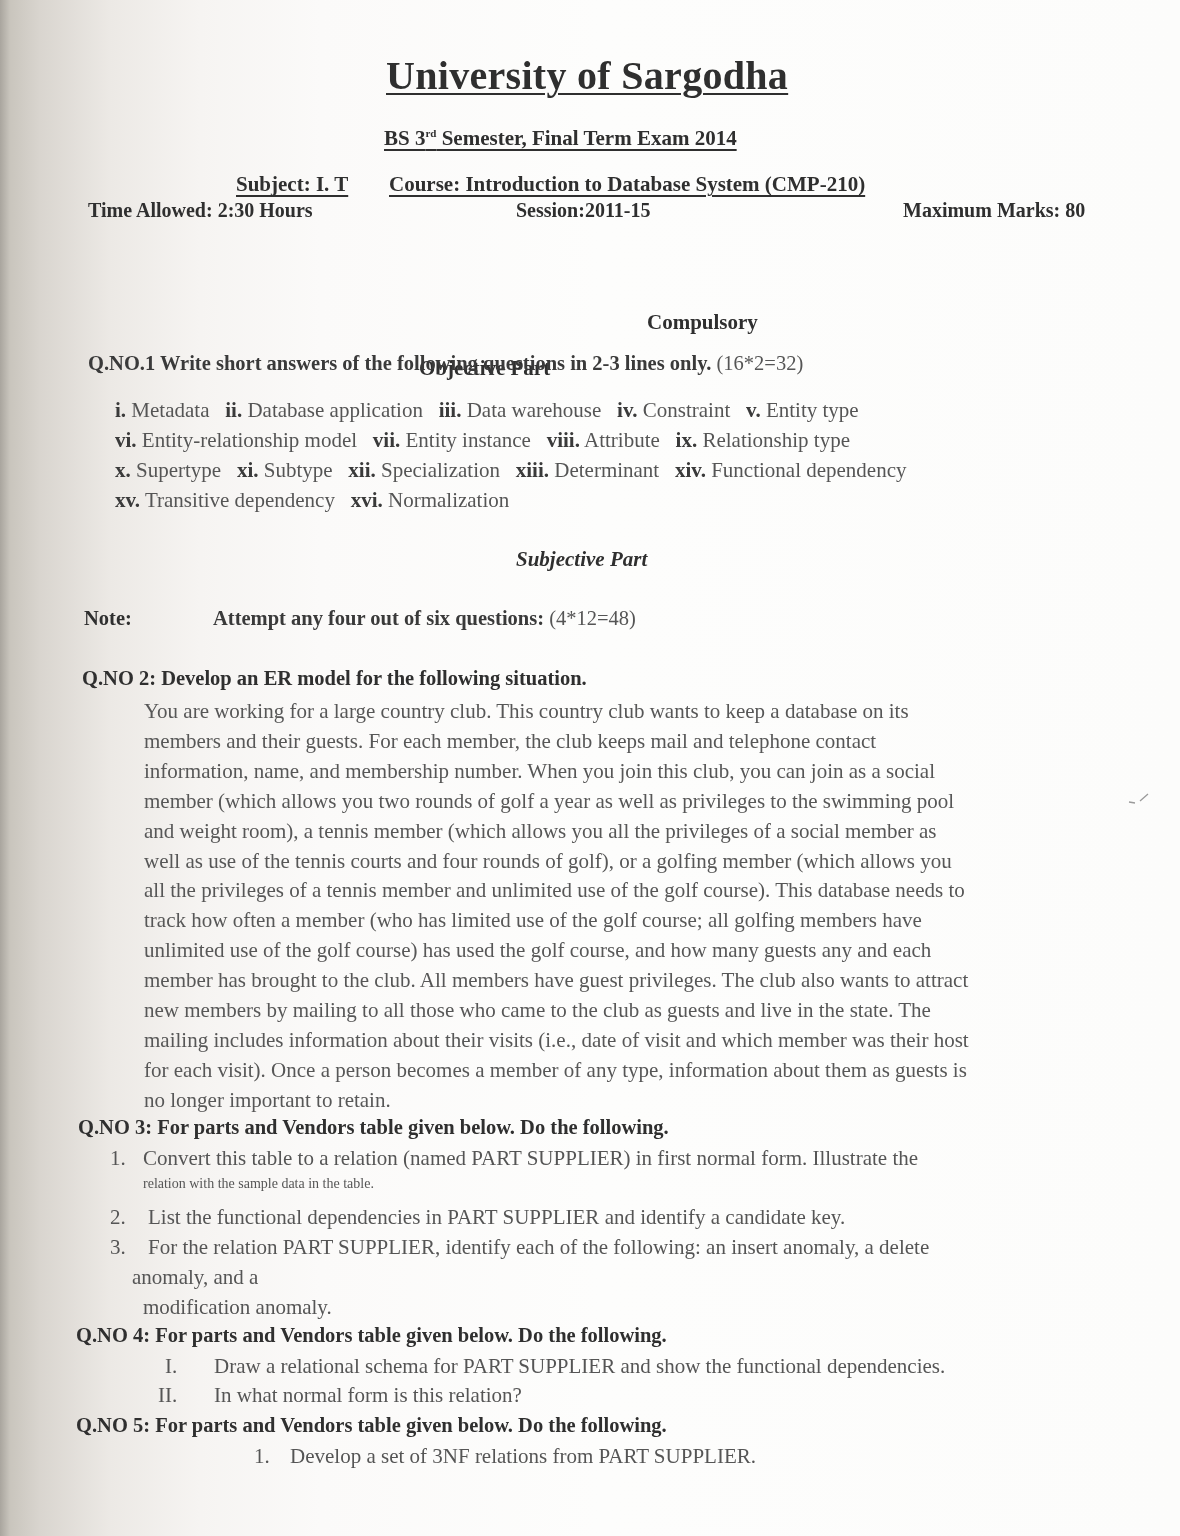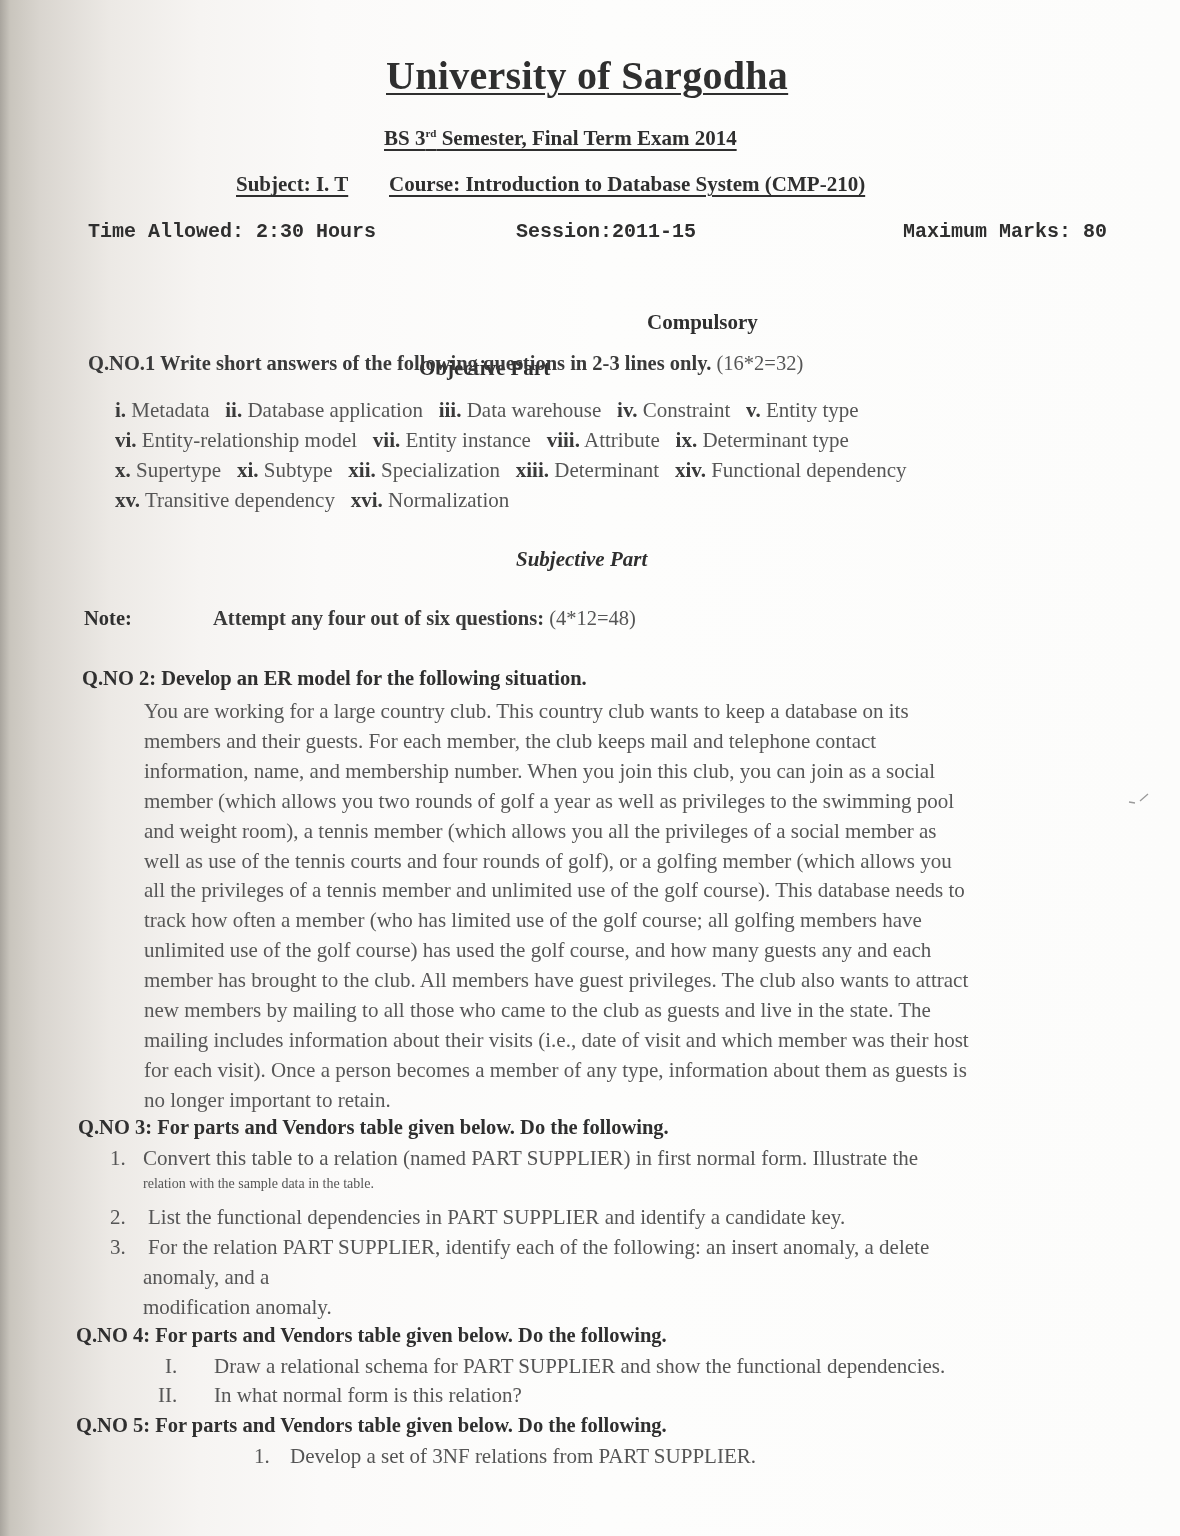--- a/index.html
+++ b/index.html
@@ -10,21 +10,21 @@
       color:#3a3a3a;
     }
     .abs { position:absolute; white-space:nowrap; }
     .b { font-weight:bold; color:#2f2f2f; }
     .u { text-decoration: underline; text-decoration-thickness:2px; text-underline-offset:4px; }
     .title { left:386px; top:52px; font-size:40px; letter-spacing:0.3px; }
     .sub1 { left:384px; top:126px; font-size:21px; }
     .sub1 sup { font-size:11px; }
     .sub2a { left:236px; top:172px; font-size:21px; }
     .sub2b { left:389px; top:172px; font-size:21px; }
-    .meta { top:220px; font-size:20px;font-family:Liberation Mono, monospace; }
+    .meta { top:199px; font-size:20px; }
     .sechead { font-size:21px; }
     .q { font-size:20.5px; }
     .body { font-size:21px; color:#555; font-weight:normal; }
     .terms { left:115px; font-size:21px; color:#555; }
     .terms b { color:#3a3a3a; }
     .para { left:144px; font-size:21px; color:#575757; line-height:30px; }
     .pen { left:1128px; top:792px; width:22px; height:14px; }
   </style>
 </head>
 <body>
@@ -37,21 +37,21 @@
 <div class="abs b meta" style="left:516px;">Session:2011-15</div>
 <div class="abs b meta" style="left:903px;">Maximum Marks: 80</div>
 
 <div class="abs b sechead" style="left:419px; top:308px;margin-top:48px;">Objective Part</div>
 <div class="abs b sechead" style="left:647px; top:294px;margin-top:16px;">Compulsory</div>
 
 <div class="abs q" style="left:88px; top:352px;"><b>Q.NO.1 Write short answers of the following questions in 2-3 lines only.</b><span style="color:#555;"> (16*2=32)</span></div>
 
 <div id="terms">
     <div class="abs terms" style="top:398px;"><b>i.</b> <span>Metadata</span>&nbsp;&nbsp;&nbsp;<b>ii.</b> <span>Database application</span>&nbsp;&nbsp;&nbsp;<b>iii.</b> <span>Data warehouse</span>&nbsp;&nbsp;&nbsp;<b>iv.</b> <span>Constraint</span>&nbsp;&nbsp;&nbsp;<b>v.</b> <span>Entity type</span></div>
-    <div class="abs terms" style="top:428px;"><b>vi.</b> <span>Entity-relationship model</span>&nbsp;&nbsp;&nbsp;<b>vii.</b> <span>Entity instance</span>&nbsp;&nbsp;&nbsp;<b>viii.</b> <span>Attribute</span>&nbsp;&nbsp;&nbsp;<b>ix.</b> <span>Determinant type</span></div>
+    <div class="abs terms" style="top:428px;"><b>vi.</b> <span>Entity-relationship model</span>&nbsp;&nbsp;&nbsp;<b>vii.</b> <span>Entity instance</span>&nbsp;&nbsp;&nbsp;<b>viii.</b> <span>Attribute</span>&nbsp;&nbsp;&nbsp;<b>ix.</b> <span>Relationship type</span></div>
     <div class="abs terms" style="top:458px;"><b>x.</b> <span>Supertype</span>&nbsp;&nbsp;&nbsp;<b>xi.</b> <span>Subtype</span>&nbsp;&nbsp;&nbsp;<b>xii.</b> <span>Specialization</span>&nbsp;&nbsp;&nbsp;<b>xiii.</b> <span>Determinant</span>&nbsp;&nbsp;&nbsp;<b>xiv.</b> <span>Functional dependency</span></div>
     <div class="abs terms" style="top:488px;"><b>xv.</b> <span>Transitive dependency</span>&nbsp;&nbsp;&nbsp;<b>xvi.</b> <span>Normalization</span></div>
   </div>
 
 <div class="abs b sechead" style="left:516px; top:547px;font-style:italic;">Subjective Part</div>
 <div class="abs b q" style="left:84px; top:607px;">Note:</div>
 <div class="abs q" style="left:213px; top:607px;"><b>Attempt any four out of six questions:</b><span style="color:#555;"> (4*12=48)</span></div>
 
 <div class="abs b q" style="left:82px; top:667px;">Q.NO 2: Develop an ER model for the following situation.</div>
 <div id="q2-lines">
@@ -77,21 +77,21 @@
 
 <div class="abs b q" style="left:78px; top:1116px;">Q.NO 3: For parts and Vendors table given below. Do the following.</div>
 <div id="q3-items">
     <div class="abs body" style="left:110px; top:1146px; font-size:21px;">1.</div>
     <div class="abs body" style="left:143px; top:1146px; font-size:21px;">Convert this table to a relation (named PART SUPPLIER)   in first normal form. Illustrate the</div>
     <div class="abs body" style="left:143px; top:1175.7px; font-size:14px;">relation with the sample data in the table.</div>
     <div class="abs body" style="left:110px; top:1205.4px; font-size:21px;">2.</div>
     <div class="abs body" style="left:148px; top:1205.4px; font-size:21px;">List the functional dependencies in PART SUPPLIER and identify a candidate key.</div>
     <div class="abs body" style="left:110px; top:1235.1000000000001px; font-size:21px;">3.</div>
     <div class="abs body" style="left:148px; top:1235.1000000000001px; font-size:21px;">For the relation PART SUPPLIER, identify each of the following: an insert anomaly, a delete</div>
-    <div class="abs body" style="left:143px; top:1264.8000000000002px; font-size:21px;">anomaly, and a</div>
+    <div class="abs body" style="left:132px; top:1264.8000000000002px; font-size:21px;">anomaly, and a</div>
     <div class="abs body" style="left:143px; top:1294.5000000000002px; font-size:21px;">modification anomaly.</div>
   </div>
 
 <div class="abs b q" style="left:76px; top:1324px;">Q.NO 4: For parts and Vendors table given below. Do the following.</div>
 <div id="q4-items">
     <div class="abs body" style="left:165px; top:1354px; font-size:21px;">I.</div>
     <div class="abs body" style="left:214px; top:1354px; font-size:21px;">Draw a relational schema for PART SUPPLIER and show the functional dependencies.</div>
     <div class="abs body" style="left:158px; top:1383px; font-size:21px;">II.</div>
     <div class="abs body" style="left:214px; top:1383px; font-size:21px;">In what normal form is this relation?</div>
   </div>

